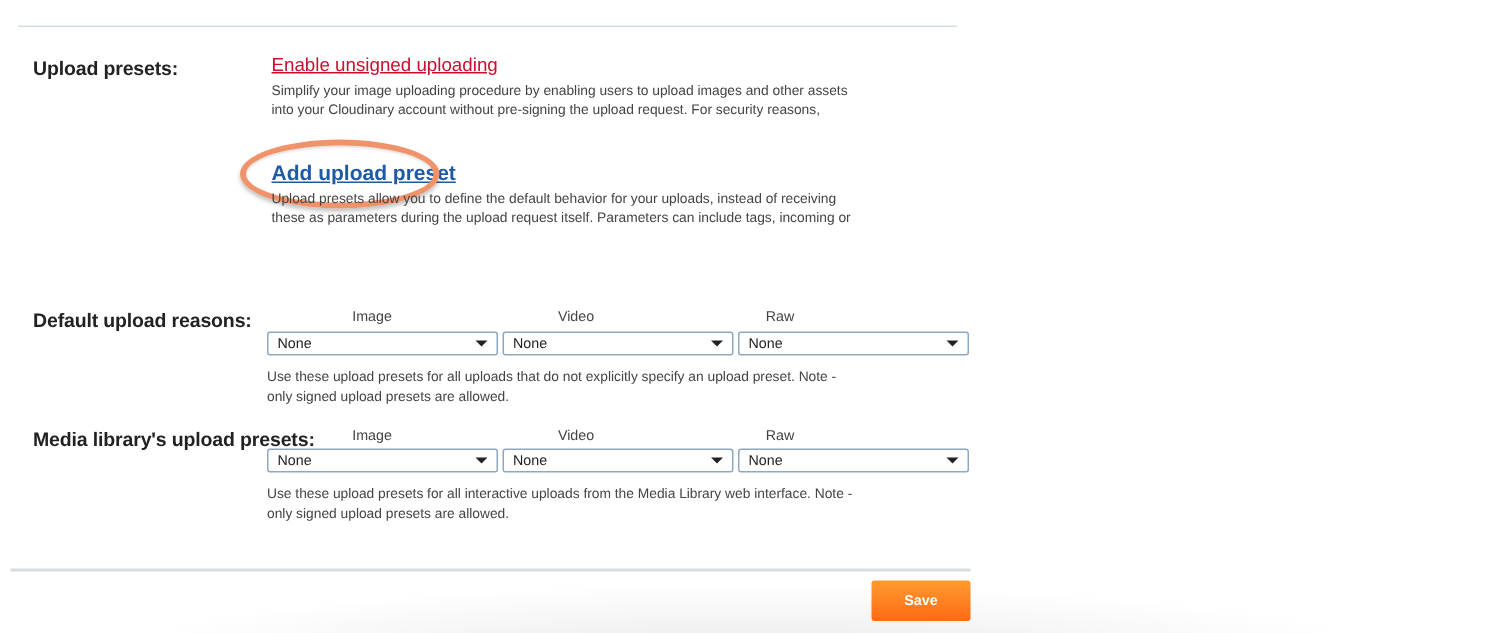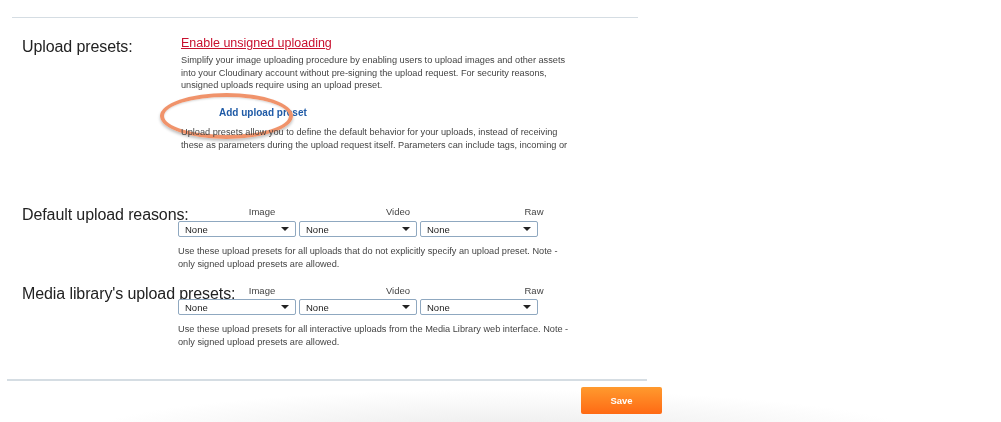--- a/index.html
+++ b/index.html
@@ -3,70 +3,69 @@
 <meta charset="utf-8">
 <style>
   html, body { margin:0; padding:0; }
   body {
     width:1001px; height:422px; overflow:hidden; position:relative;
     background:#ffffff;
     font-family:"Liberation Sans", sans-serif;
     color:#333;
   }
   .top-divider { position:absolute; left:12px; top:17px; width:626px; height:1px; background:#d5dde3; }
-  .row-label { position:absolute; left:22px; font-size:16px; font-weight:normal; color:#222; letter-spacing:-0.1px; }
+  .row-label { position:absolute; left:22px; font-size:13px; font-weight:bold; color:#222; letter-spacing:-0.1px; }
   .content { position:absolute; left:181px; }
   .enable-link {
     position:absolute; left:181px; top:36px;
     font-size:12.5px; font-weight:normal; color:#c8102e; text-decoration:underline; cursor:pointer;
   }
   .desc { font-size:9.2px; line-height:12.6px; color:#444; }
   .add-link {
     position:absolute; left:181px; top:107px;
-    font-size:10px; font-weight:bold; color:#1f5aa6; cursor:pointer;margin-left:38px;
+    font-size:14px; font-weight:bold; color:#1f5aa6; text-decoration:underline; cursor:pointer;
   }
   .annotation-ellipse {
     position:absolute; left:160px; top:93px; width:125px; height:38px;
     border:4px solid #f0936b; border-radius:50%;
     box-shadow: 0 2px 3px rgba(0,0,0,0.25), inset 0 1px 2px rgba(0,0,0,0.15);
     pointer-events:none;
   }
-  .col-headers { position:absolute; left:194px; width:408px; display:flex; font-size:9.5px; color:#444;justify-content:center; }
+  .col-headers { position:absolute; left:180px; width:408px; display:flex; font-size:9.5px; color:#444;justify-content:center; }
   .col-headers span { width:136px; text-align:center; }
   .selects { position:absolute; left:178px; display:flex; gap:3px; }
   .select {
-    width:118px; height:16px; box-sizing:border-box;
+    width:154px; height:16px; box-sizing:border-box;
     border:1px solid #8fa8c0; border-radius:2px; background:#fff;
     display:flex; align-items:center; justify-content:space-between;
     padding:0 6px; font-size:9.5px; color:#222; cursor:pointer;
   }
   .caret { width:0; height:0; border-left:4px solid transparent; border-right:4px solid transparent; border-top:4px solid #222; }
   .bottom-divider { position:absolute; left:7px; top:379px; width:640px; height:2px; background:#d5dde3; }
   .footer-shade {
     position:absolute; left:0; top:381px; width:1001px; height:41px;
     background: radial-gradient(ellipse at 50% 140%, rgba(230,230,230,0.9) 0%, rgba(255,255,255,0) 60%);
   }
   .save-btn {
-    position:absolute; left:581px; top:387px; width:81px; height:27px;
+    position:absolute; left:581px; top:387px; width:66px; height:27px;
     background:linear-gradient(#ff9a2e, #ff6a14); border-radius:2px;
     color:#fff; font-size:9.5px; font-weight:bold;
     display:flex; align-items:center; justify-content:center; cursor:pointer;
   }
 </style>
 </head>
 <body>
 
 <div class="top-divider"></div>
 
 <div class="row-label" style="top:38px;">Upload presets:</div>
 <a class="enable-link">Enable unsigned uploading</a>
 <div class="content desc" style="top:54px;">
   <div>Simplify your image uploading procedure by enabling users to upload images and other assets</div>
   <div>into your Cloudinary account without pre-signing the upload request. For security reasons,</div>
-  <div>unsigned uploads require using an upload preset.</div>
 </div>
 <a class="add-link">Add upload preset</a>
 <div class="annotation-ellipse"></div>
 <div class="content desc" style="top:126px;">
   <div>Upload presets allow you to define the default behavior for your uploads, instead of receiving</div>
   <div>these as parameters during the upload request itself. Parameters can include tags, incoming or</div>
 </div>
 
 <div class="row-label" style="top:206px;">Default upload reasons:</div>
 <div class="col-headers" style="top:206px;">

